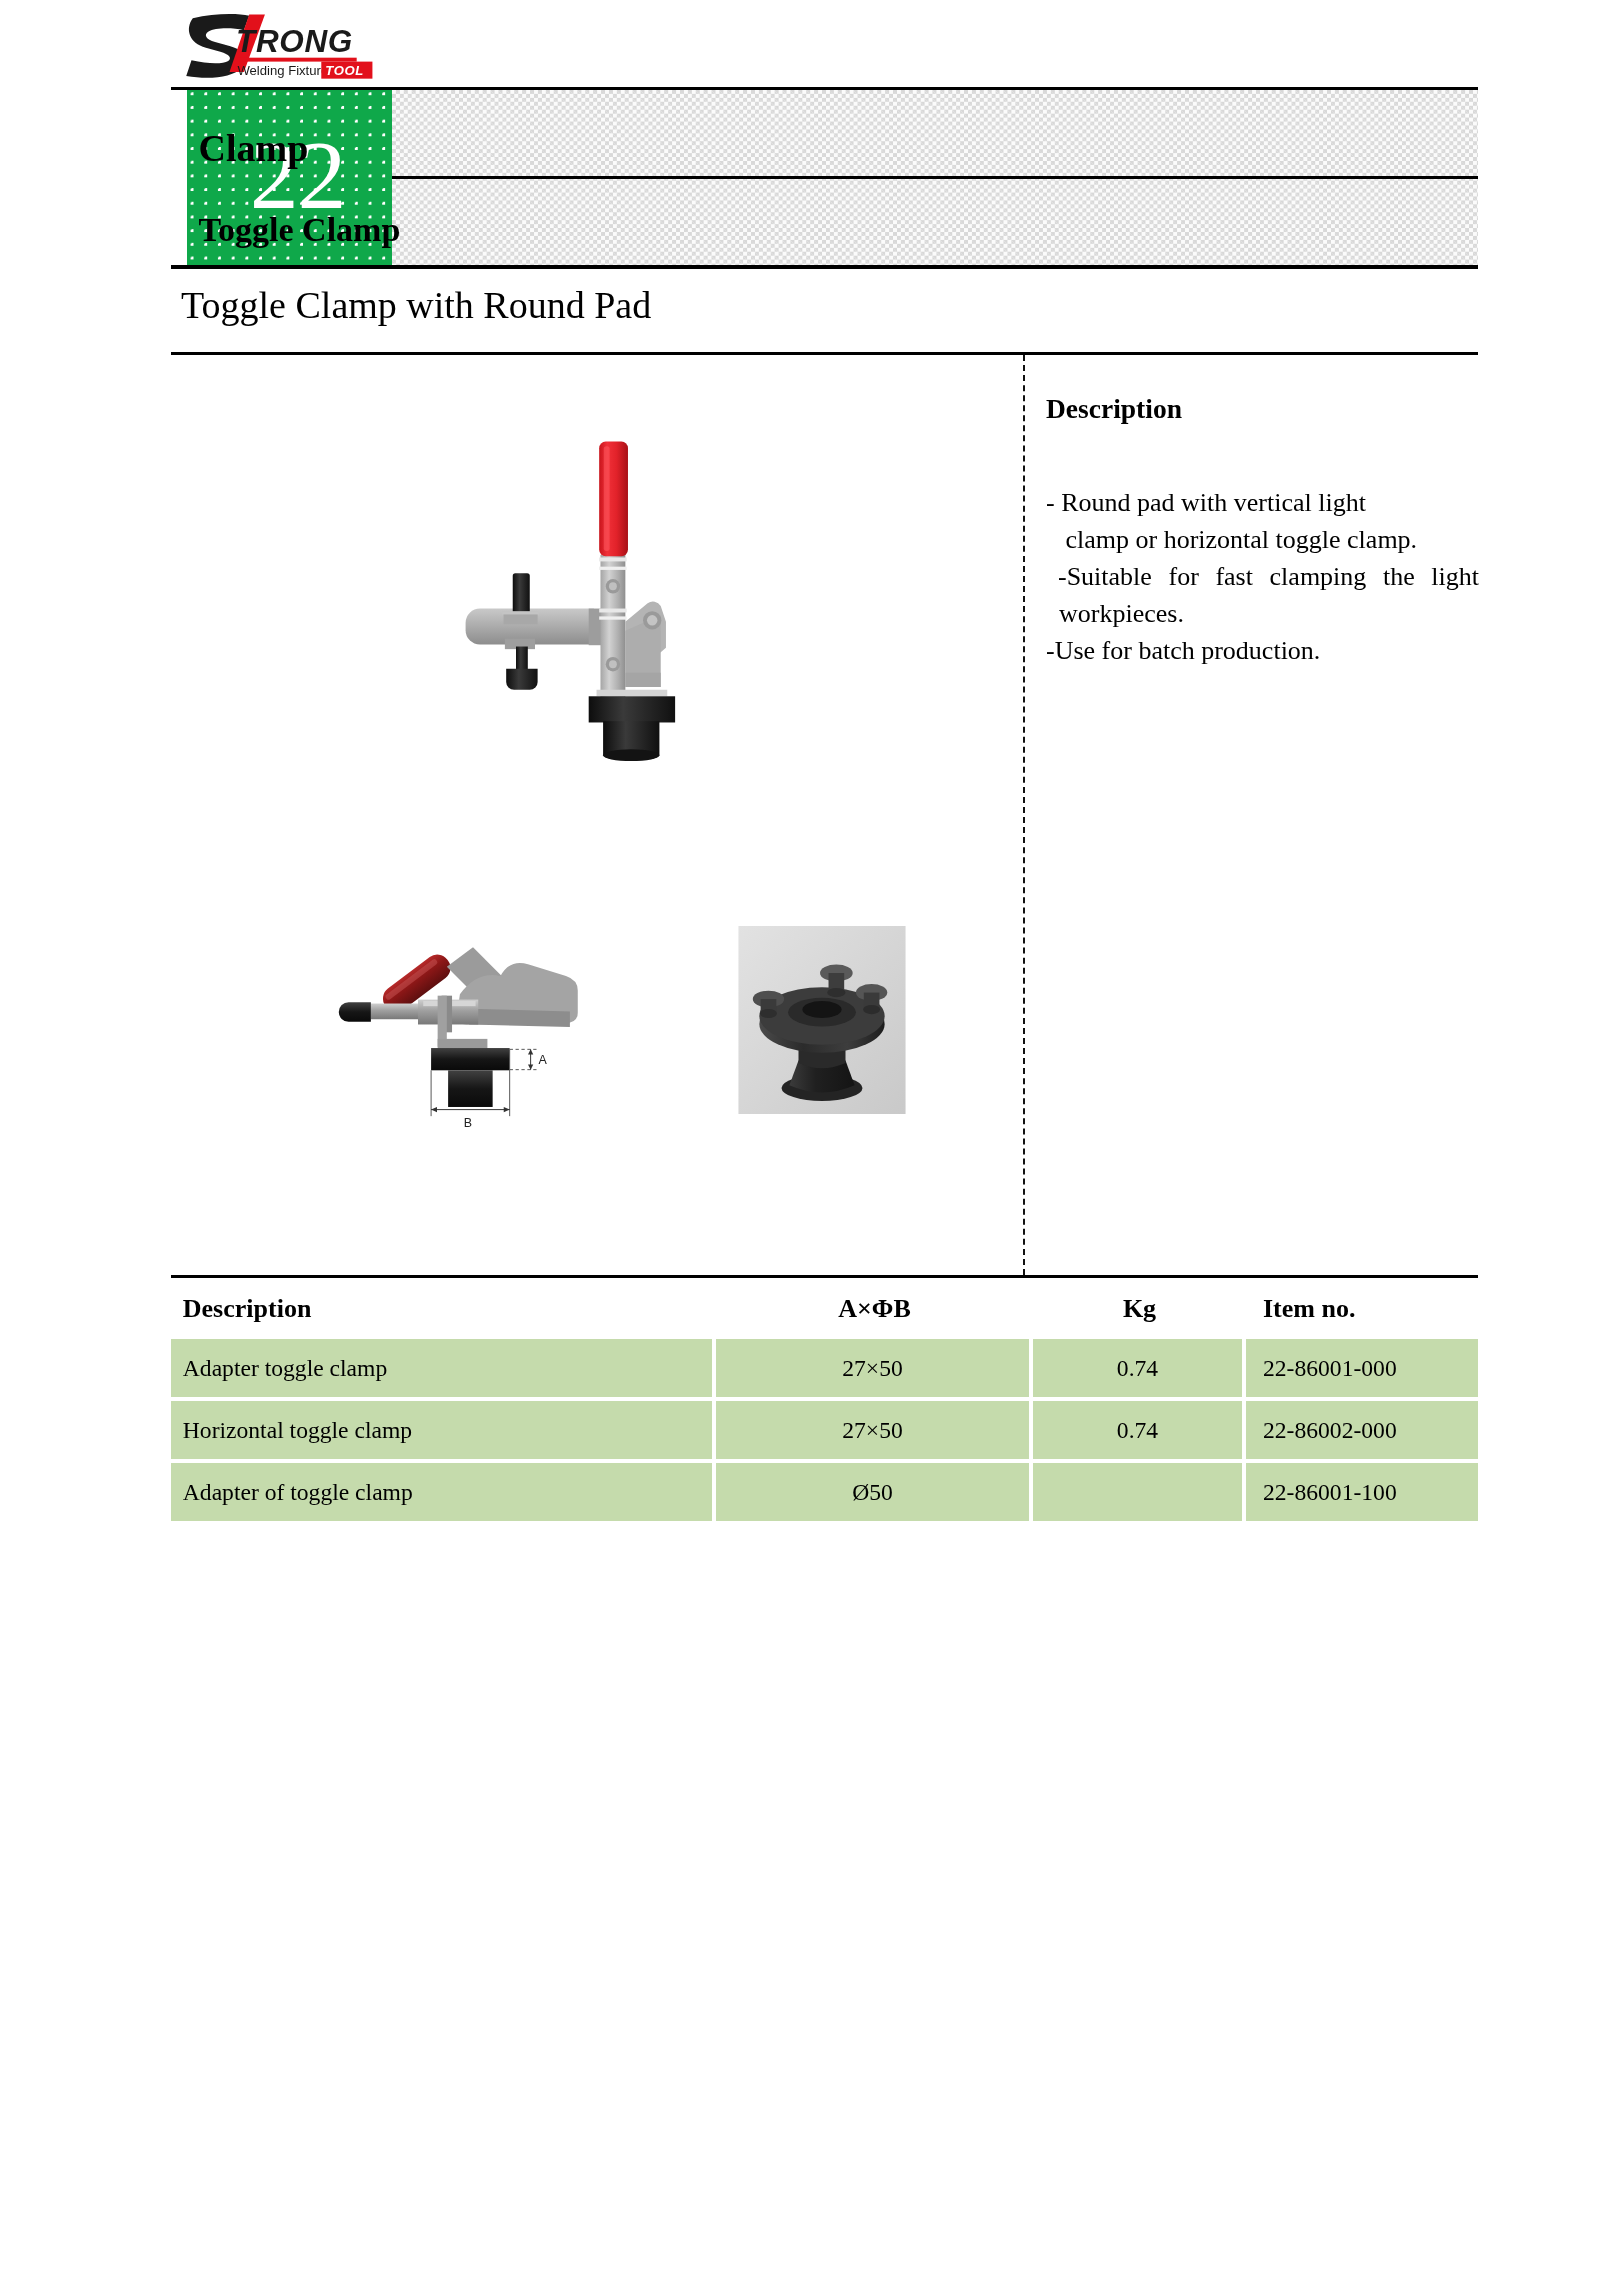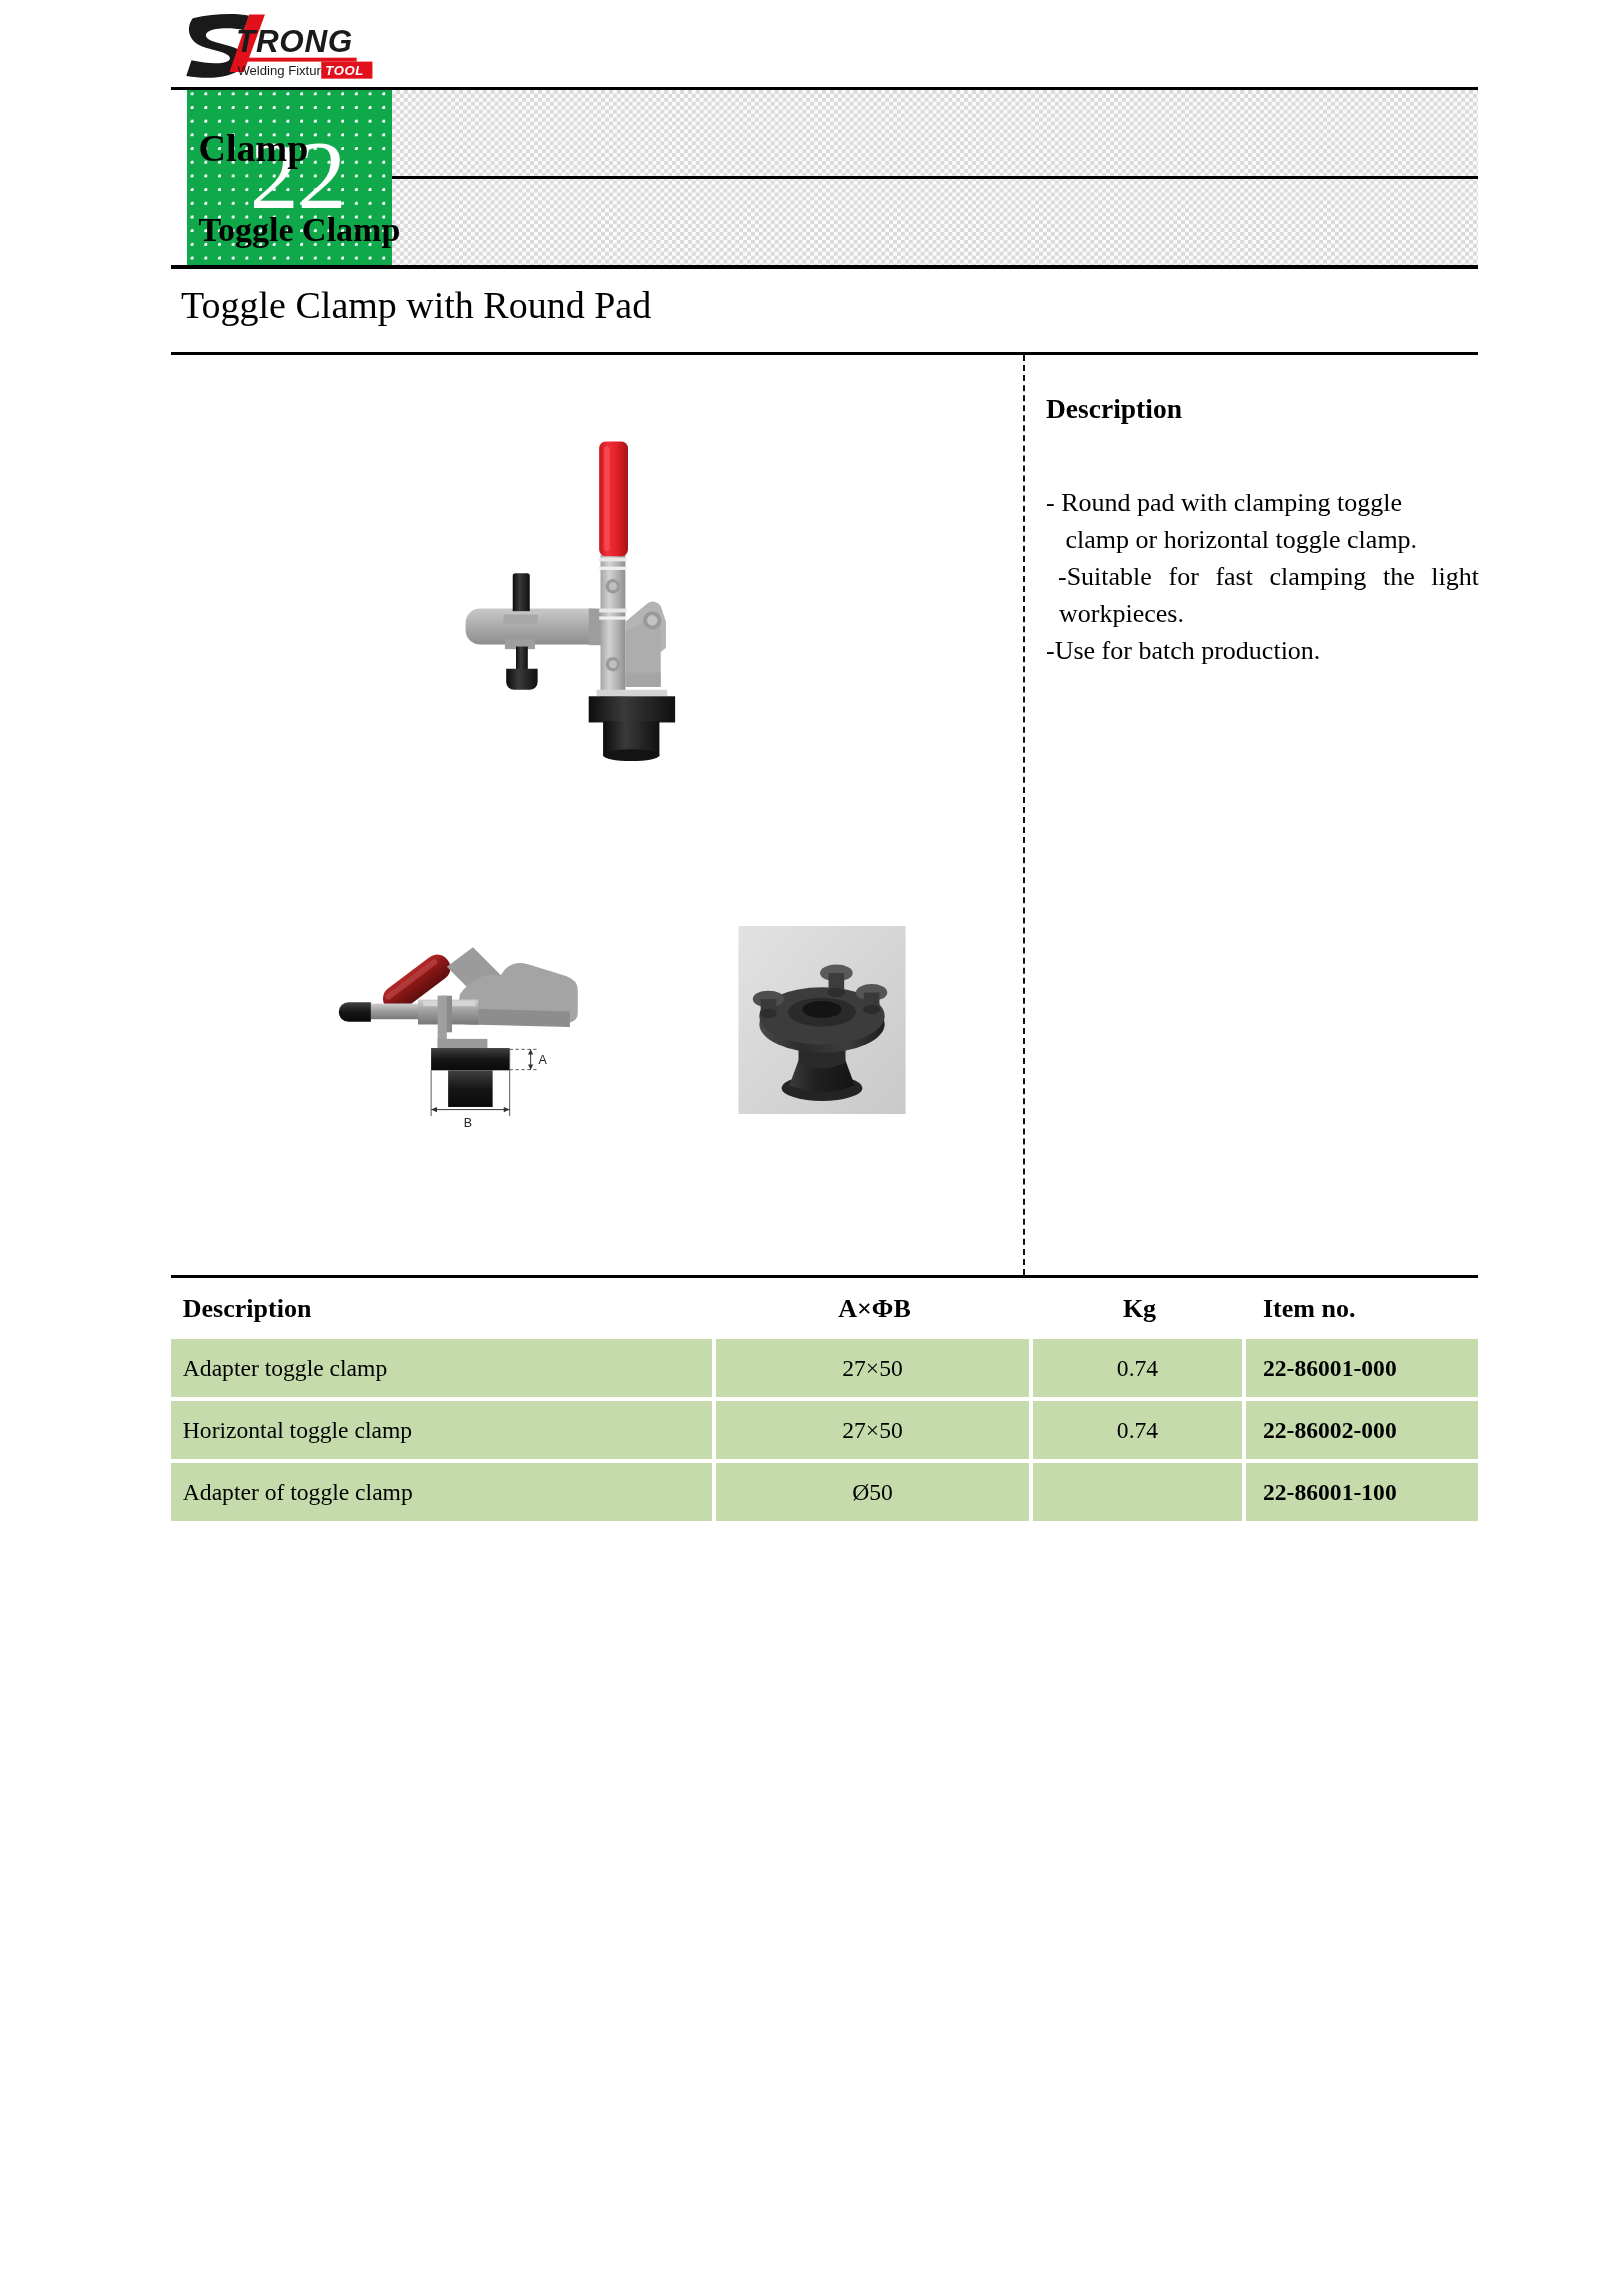--- a/index.html
+++ b/index.html
@@ -246,21 +246,21 @@
     background: #c5dbac;
     font-size: 23.6px;
     padding: 0;
     vertical-align: middle;
     border-bottom: 4.6px solid #ffffff;
     border-right: 4.6px solid #ffffff;
   }
   .spec-table td.c-desc { padding-left: 11.8px; }
   .spec-table td.c-dim,
   .spec-table td.c-kg { text-align: center; }
-  .spec-table td.c-item { padding-left: 17px; font-weight: bold; }
+  .spec-table td.c-item { padding-left: 17px; }
   .spec-table td.c-item { border-right: none; }
   .spec-table tr:last-child td { border-bottom: none; }
 
   .col-desc { width: 545px; }
   .col-dim  { width: 317px; }
   .col-kg   { width: 213px; }
   .col-item { width: 232px; }
 </style>
 </head>
 <body>
@@ -300,21 +300,21 @@
 
   <div class="band-rule-bottom"></div>
 
   <div class="page-title">Toggle Clamp with Round Pad</div>
   <div class="title-rule"></div>
 
   <div class="v-divider"></div>
 
   <div class="desc-panel">
     <div class="desc-heading">Description</div>
-    <div class="desc-line">- Round pad with clamping toggle</div>
+    <div class="desc-line">- Round pad with vertical light</div>
     <div class="desc-line">   clamp or horizontal toggle clamp.</div>
     <div class="desc-line justify">-Suitable for fast clamping the light</div>
     <div class="desc-line">  workpieces.</div>
     <div class="desc-line">-Use for batch production.</div>
   </div>
 
   <div class="fig-vertical">
     <svg class="fig-svg" viewBox="0 0 420 580">
       <defs>
         <linearGradient id="steel" x1="0" y1="0" x2="1" y2="0">

